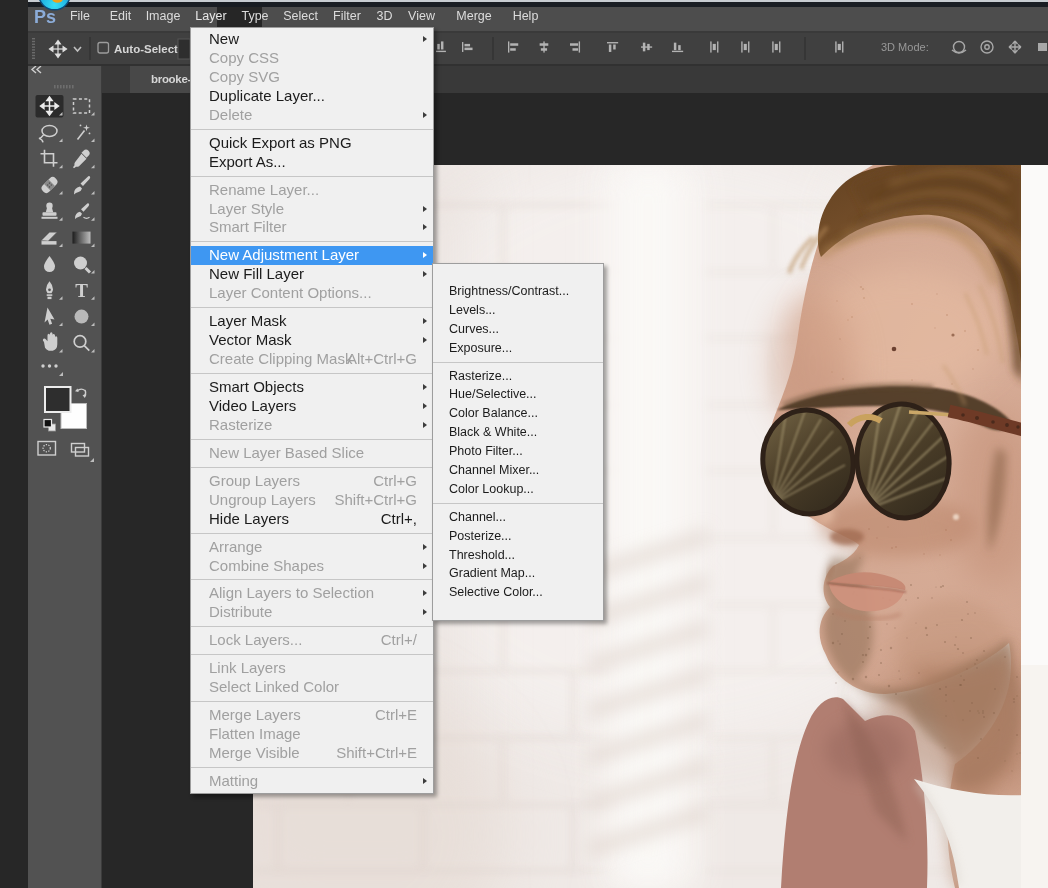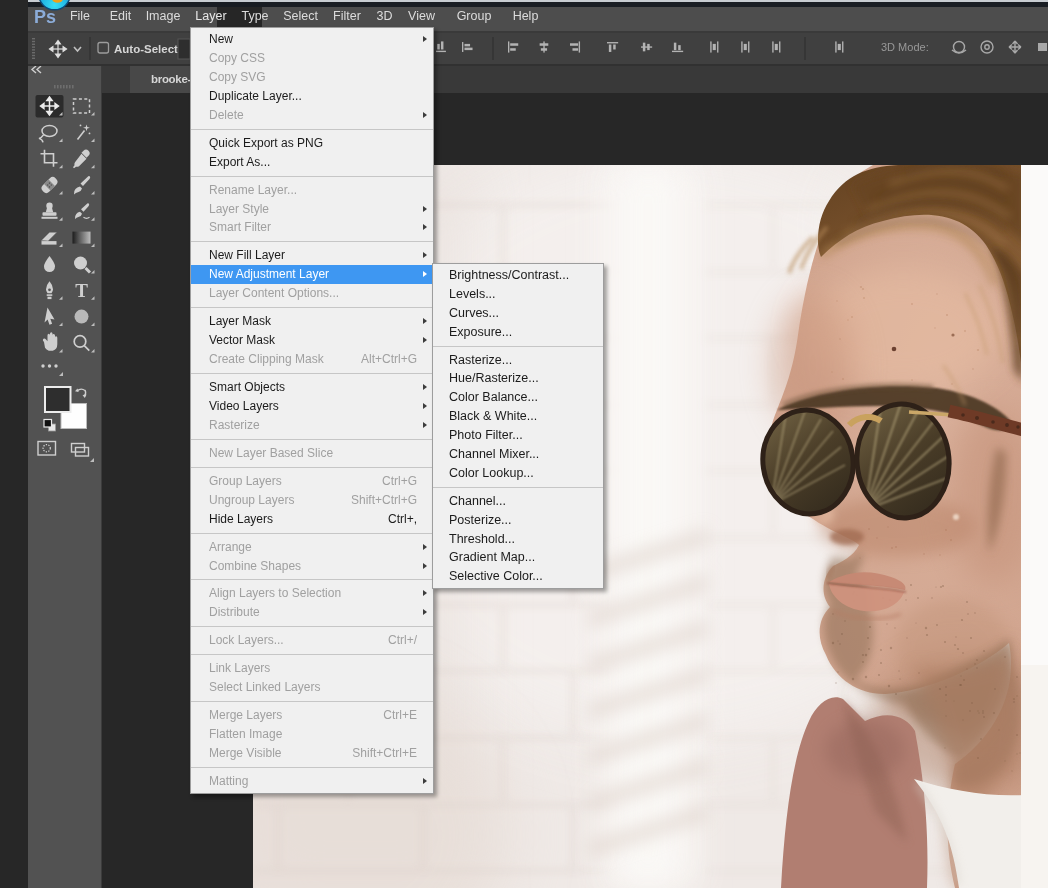--- a/index.html
+++ b/index.html
@@ -16,23 +16,23 @@
 #mbarline{left:0;top:31px;width:1048px;height:2px;background:#3a3a3a;}
 #optbar{left:0;top:33px;width:1048px;height:31px;background:#404040;}
 #optline{left:0;top:64px;width:1048px;height:2px;background:#313131;}
 #tabbar{left:74px;top:66px;width:974px;height:27px;background:#393939;}
 #tab{left:0px;top:0px;width:226px;height:27px;background:#484848;color:#d6d6d6;
 font-weight:bold;font-size:11.5px;line-height:27px;padding-left:21px;letter-spacing:-0.3px;white-space:nowrap;overflow:hidden;}
 #canvas{left:74px;top:93px;width:974px;height:795px;background:#272727;}
 #toolbar{left:0;top:64px;width:74px;height:824px;background:#525252;border-right:1px solid #3c3c3c;}
 
 #menu{left:162px;top:27px;width:244px;background:#f0f0f0;border:1px solid #9d9d9d;
-box-shadow:3px 3px 4px rgba(0,0,0,.35);padding:2px 0;z-index:20;font-size:12px;color:#1b1b1b;}
+box-shadow:3px 3px 4px rgba(0,0,0,.35);padding:2px 0;z-index:20;font-size:15px;color:#1b1b1b;}
 #submenu{left:404px;top:263px;width:172px;background:#f0f0f0;border:1px solid #9d9d9d;
-box-shadow:3px 3px 4px rgba(0,0,0,.35);padding:2px 0;z-index:21;font-size:12.5px;color:#1b1b1b;}
+box-shadow:3px 3px 4px rgba(0,0,0,.35);padding:18px 0;z-index:21;font-size:12.5px;color:#1b1b1b;}
 .mi{position:relative;height:18.95px;line-height:18.95px;padding-left:18px;white-space:nowrap;}
 .dis{color:#a0a0a0;}
 .hl{background:#3e97f2;color:#fff;}
 .sep{height:1px;background:#c6c6c6;margin:4px 0;}
 .sc{position:absolute;right:16px;top:0;}
 .ar{position:absolute;right:6px;top:6px;width:0;height:0;
 border-left:4.5px solid #3c3c3c;border-top:3.8px solid transparent;border-bottom:3.8px solid transparent;}
 .hl .ar{border-left-color:#fff;}
 .smi{position:relative;height:18.9px;line-height:18.9px;padding-left:16px;white-space:nowrap;}
 </style>
@@ -606,21 +606,21 @@
     <div class="abs" id="layerhl"></div>
     <div class="mitem" style="left:52px;">File</div>
     <div class="mitem" style="left:92.5px;">Edit</div>
     <div class="mitem" style="left:135px;">Image</div>
     <div class="mitem" style="left:183px;color:#e8e8e8;">Layer</div>
     <div class="mitem" style="left:227px;">Type</div>
     <div class="mitem" style="left:272.5px;">Select</div>
     <div class="mitem" style="left:319px;">Filter</div>
     <div class="mitem" style="left:356.5px;">3D</div>
     <div class="mitem" style="left:393.5px;">View</div>
-    <div class="mitem" style="left:446px;">Group</div>
+    <div class="mitem" style="left:446px;">Merge</div>
     <div class="mitem" style="left:497.5px;">Help</div>
   </div>
   <div class="abs" id="pslogo" style="left:0;top:0;z-index:5;"><svg width="52" height="30" viewBox="0 0 52 30" xmlns="http://www.w3.org/2000/svg">
 <defs>
 <radialGradient id="sph" cx="0.5" cy="0.85" r="0.75">
 <stop offset="0" stop-color="#3adef5"></stop>
             <stop offset="0.5" stop-color="#22b8e4"></stop>
             <stop offset="0.85" stop-color="#1886c2"></stop>
             <stop offset="1" stop-color="#1068a0"></stop>
 </radialGradient>
@@ -737,22 +737,22 @@
     <div class="mi">Duplicate Layer...</div>
     <div class="mi dis">Delete<span class="ar"></span></div>
     <div class="sep"></div>
     <div class="mi">Quick Export as PNG</div>
     <div class="mi">Export As...</div>
     <div class="sep"></div>
     <div class="mi dis">Rename Layer...</div>
     <div class="mi dis">Layer Style<span class="ar"></span></div>
     <div class="mi dis">Smart Filter<span class="ar"></span></div>
     <div class="sep"></div>
+    <div class="mi hl">New Adjustment Layer<span class="ar"></span></div>
     <div class="mi">New Fill Layer<span class="ar"></span></div>
-    <div class="mi hl">New Adjustment Layer<span class="ar"></span></div>
     <div class="mi dis">Layer Content Options...</div>
     <div class="sep"></div>
     <div class="mi">Layer Mask<span class="ar"></span></div>
     <div class="mi">Vector Mask<span class="ar"></span></div>
     <div class="mi dis">Create Clipping Mask<span class="sc">Alt+Ctrl+G</span></div>
     <div class="sep"></div>
     <div class="mi">Smart Objects<span class="ar"></span></div>
     <div class="mi">Video Layers<span class="ar"></span></div>
     <div class="mi dis">Rasterize<span class="ar"></span></div>
     <div class="sep"></div>
@@ -764,37 +764,37 @@
     <div class="sep"></div>
     <div class="mi dis">Arrange<span class="ar"></span></div>
     <div class="mi dis">Combine Shapes<span class="ar"></span></div>
     <div class="sep"></div>
     <div class="mi dis">Align Layers to Selection<span class="ar"></span></div>
     <div class="mi dis">Distribute<span class="ar"></span></div>
     <div class="sep"></div>
     <div class="mi dis">Lock Layers...<span class="sc">Ctrl+/</span></div>
     <div class="sep"></div>
     <div class="mi dis">Link Layers</div>
-    <div class="mi dis">Select Linked Layers</div>
+    <div class="mi dis">Select Linked Color</div>
     <div class="sep"></div>
     <div class="mi dis">Merge Layers<span class="sc">Ctrl+E</span></div>
     <div class="mi dis">Flatten Image</div>
     <div class="mi dis">Merge Visible<span class="sc">Shift+Ctrl+E</span></div>
     <div class="sep"></div>
     <div class="mi dis">Matting<span class="ar"></span></div>
   </div>
 
   <div class="abs" id="submenu">
     <div class="smi">Brightness/Contrast...</div>
     <div class="smi">Levels...</div>
     <div class="smi">Curves...</div>
     <div class="smi">Exposure...</div>
     <div class="sep"></div>
     <div class="smi">Rasterize...</div>
-    <div class="smi">Hue/Rasterize...</div>
+    <div class="smi">Hue/Selective...</div>
     <div class="smi">Color Balance...</div>
     <div class="smi">Black &amp; White...</div>
     <div class="smi">Photo Filter...</div>
     <div class="smi">Channel Mixer...</div>
     <div class="smi">Color Lookup...</div>
     <div class="sep"></div>
     <div class="smi">Channel...</div>
     <div class="smi">Posterize...</div>
     <div class="smi">Threshold...</div>
     <div class="smi">Gradient Map...</div>

